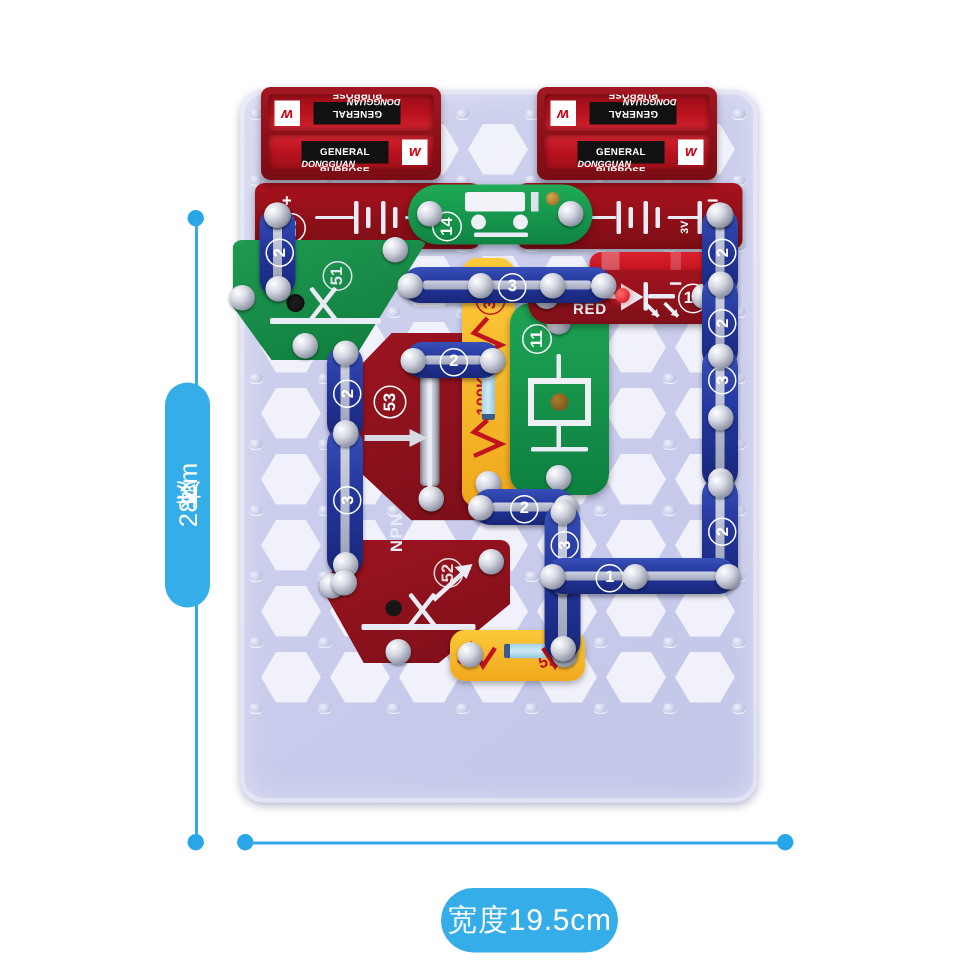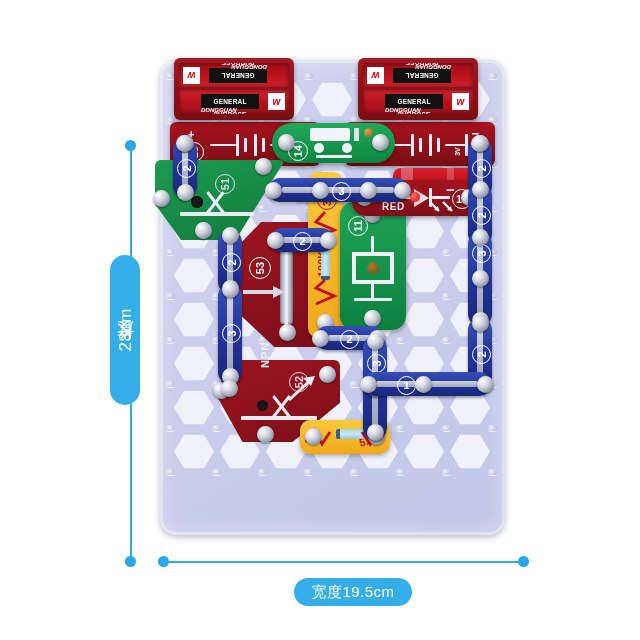--- a/index.html
+++ b/index.html
@@ -14,21 +14,21 @@
   .dim-line-v{position:absolute;background:#34a8e8;width:2px;}
   .dim-line-h{position:absolute;background:#34a8e8;height:2px;}
   .dim-dot{position:absolute;width:11px;height:11px;border-radius:50%;
            background:#27a6e8;}
   .pill{position:absolute;background:#34ade8;color:#fff;border-radius:999px;
         display:flex;align-items:center;justify-content:center;
         letter-spacing:.5px;}
   .pill.v{width:30px;height:150px;left:110px;top:255px;}
   .pill.v span{writing-mode:vertical-rl;transform:rotate(180deg);
                font-size:17px;font-weight:400;}
-  .pill.h{width:118px;height:28px;left:294px;top:578px;font-size:15px;}
+  .pill.h{width:118px;height:43px;left:294px;top:592px;font-size:20px;}
 
   
   #board{position:absolute;left:160px;top:60px;width:345px;height:475px;
          border-radius:16px;
          background:
            linear-gradient(145deg,#d5d7ef 0%,#cdd0ec 20%,#c9cceb 55%,#c2c6e8 100%);
          box-shadow:0 2px 6px rgba(60,60,110,.35), inset 0 0 22px rgba(255,255,255,.45);
          overflow:hidden;}
   #board::after{content:"";position:absolute;inset:0;border-radius:16px;
         box-shadow:inset 0 0 0 3px rgba(255,255,255,.35);pointer-events:none;}

